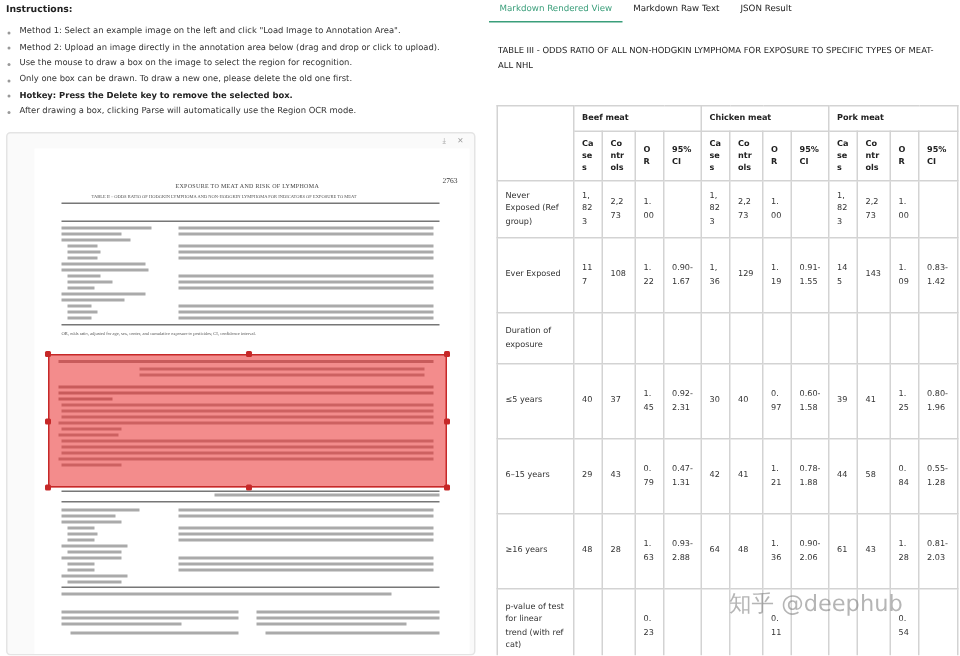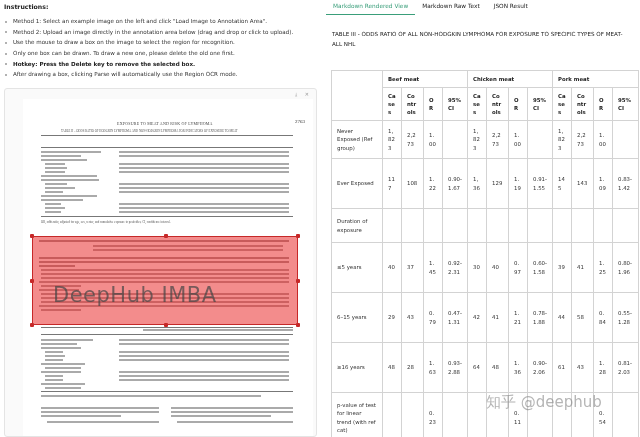--- a/index.html
+++ b/index.html
@@ -161,21 +161,20 @@
       <div class="handle" style="left:-3px; top:-3px;"></div>
       <div class="handle" style="left:131px; top:-3px;"></div>
       <div class="handle" style="right:-3px; top:-3px;"></div>
       <div class="handle" style="left:-3px; top:42px;"></div>
       <div class="handle" style="right:-3px; top:42px;"></div>
       <div class="handle" style="left:-3px; bottom:-3px;"></div>
       <div class="handle" style="left:131px; bottom:-3px;"></div>
       <div class="handle" style="right:-3px; bottom:-3px;"></div>
     </div>
 
-    <div class="watermark" style="left:48px; top:194px;">DeepHub IMBA</div>
   </div>
 </div>
 
 <div class="right">
   <div class="tabs">
     <div class="tab active">Markdown Rendered View</div>
     <div class="tab">Markdown Raw Text</div>
     <div class="tab">JSON Result</div>
   </div>
 

